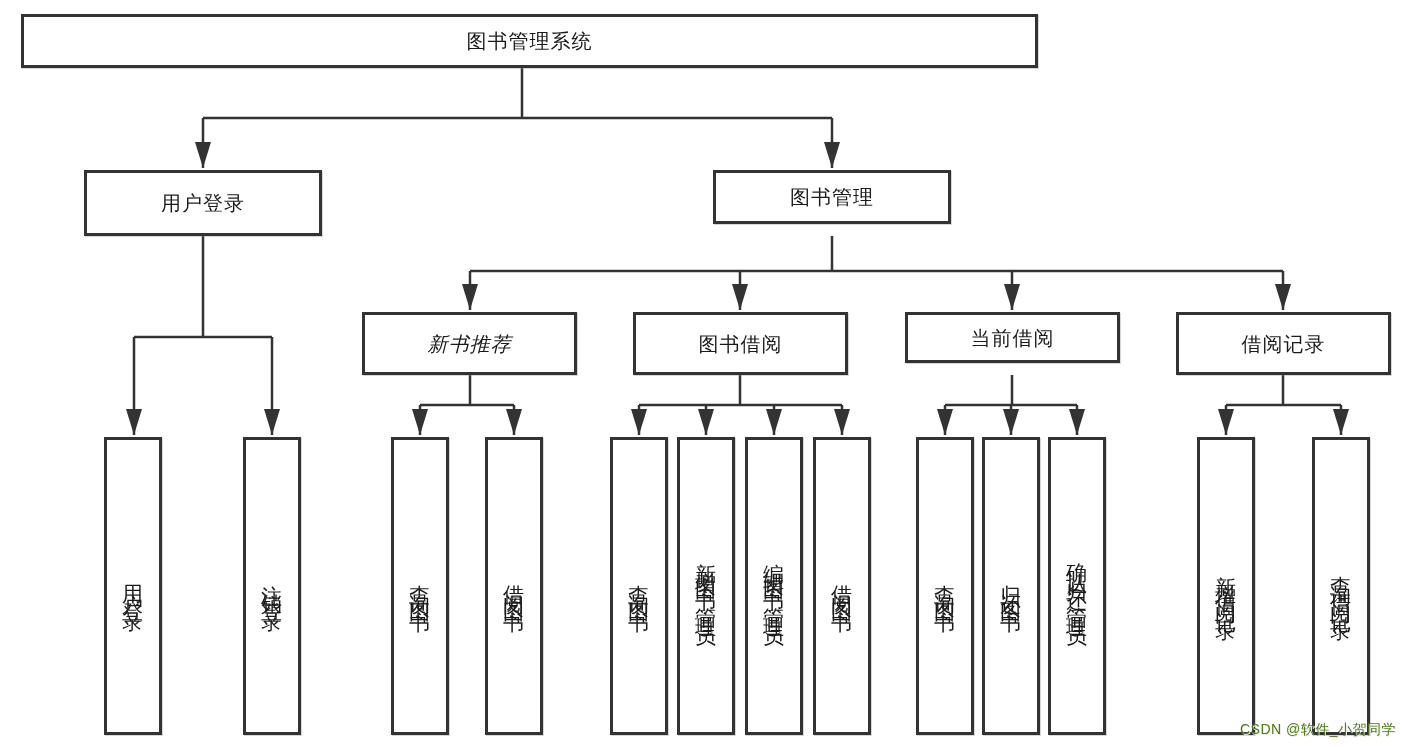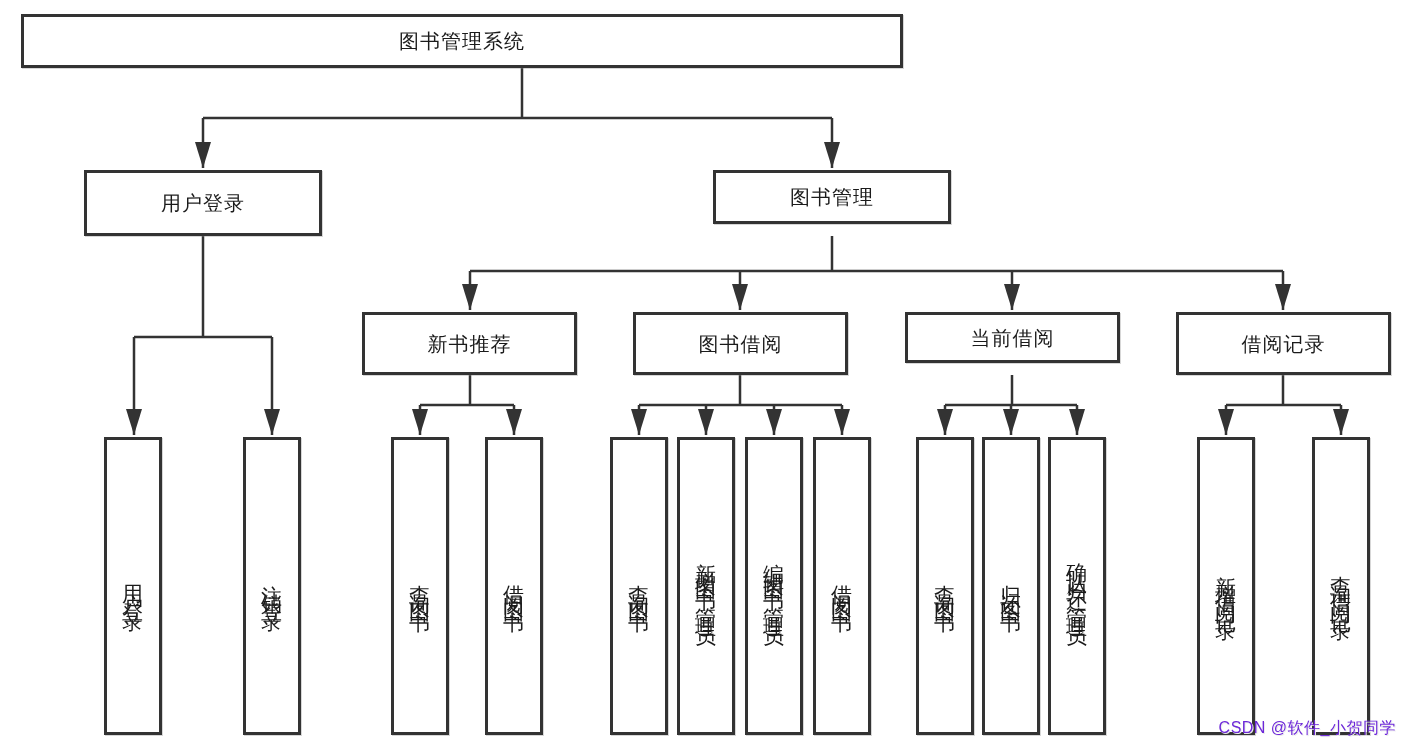--- a/index.html
+++ b/index.html
@@ -38,22 +38,22 @@
     writing-mode: vertical-rl;
     text-orientation: mixed;
     font-size: 21px;
     letter-spacing: 9px;
     line-height: 1;
   }
   .watermark {
     position: absolute;
     right: 9px;
     bottom: 8px;
-    font-size: 16px;
-    color: #6d28d9;
+    font-size: 14px;
+    color: #4d7c0f;
     letter-spacing: 0.5px;
     text-shadow: 1px 1px 0 #ececec;
     white-space: nowrap;
     z-index: 5;
     margin-left: 8px;
   }
 </style>
 </head>
 <body>
 
@@ -96,26 +96,26 @@
       <line x1="774" y1="405" x2="774" y2="435" marker-end="url(#ah)"></line>
       <line x1="842" y1="405" x2="842" y2="435" marker-end="url(#ah)"></line>
       <line x1="945" y1="405" x2="945" y2="435" marker-end="url(#ah)"></line>
       <line x1="1011" y1="405" x2="1011" y2="435" marker-end="url(#ah)"></line>
       <line x1="1077" y1="405" x2="1077" y2="435" marker-end="url(#ah)"></line>
       <line x1="1226" y1="405" x2="1226" y2="435" marker-end="url(#ah)"></line>
       <line x1="1341" y1="405" x2="1341" y2="435" marker-end="url(#ah)"></line>
     </g>
   </svg>
 
-  <div class="node h" style="left:21px; top:14px; width:882px; height:54px;">图书管理系统</div>
+  <div class="node h" style="left:21px; top:14px; width:1017px; height:54px;">图书管理系统</div>
 
   <div class="node h" style="left:84px; top:170px; width:238px; height:66px;">用户登录</div>
   <div class="node h" style="left:713px; top:170px; width:238px; height:54px;">图书管理</div>
 
-  <div class="node h" style="left:362px; top:312px; width:215px; height:63px;">新书推荐</div>
+  <div class="node h" style="left:362px; top:312px; width:215px; height:63px;font-style:italic;">新书推荐</div>
   <div class="node h" style="left:633px; top:312px; width:215px; height:63px;font-family:Liberation Serif, serif;">图书借阅</div>
   <div class="node h" style="left:905px; top:312px; width:215px; height:51px;">当前借阅</div>
   <div class="node h" style="left:1176px; top:312px; width:215px; height:63px;">借阅记录</div>
 
   <div class="node v" style="left:104px; top:437px; width:58px; height:298px;">用户登录</div>
   <div class="node v" style="left:243px; top:437px; width:58px; height:298px;">注销登录</div>
 
   <div class="node v" style="left:391px; top:437px; width:58px; height:298px;">查询图书</div>
   <div class="node v" style="left:485px; top:437px; width:58px; height:298px;">借阅图书</div>
 

